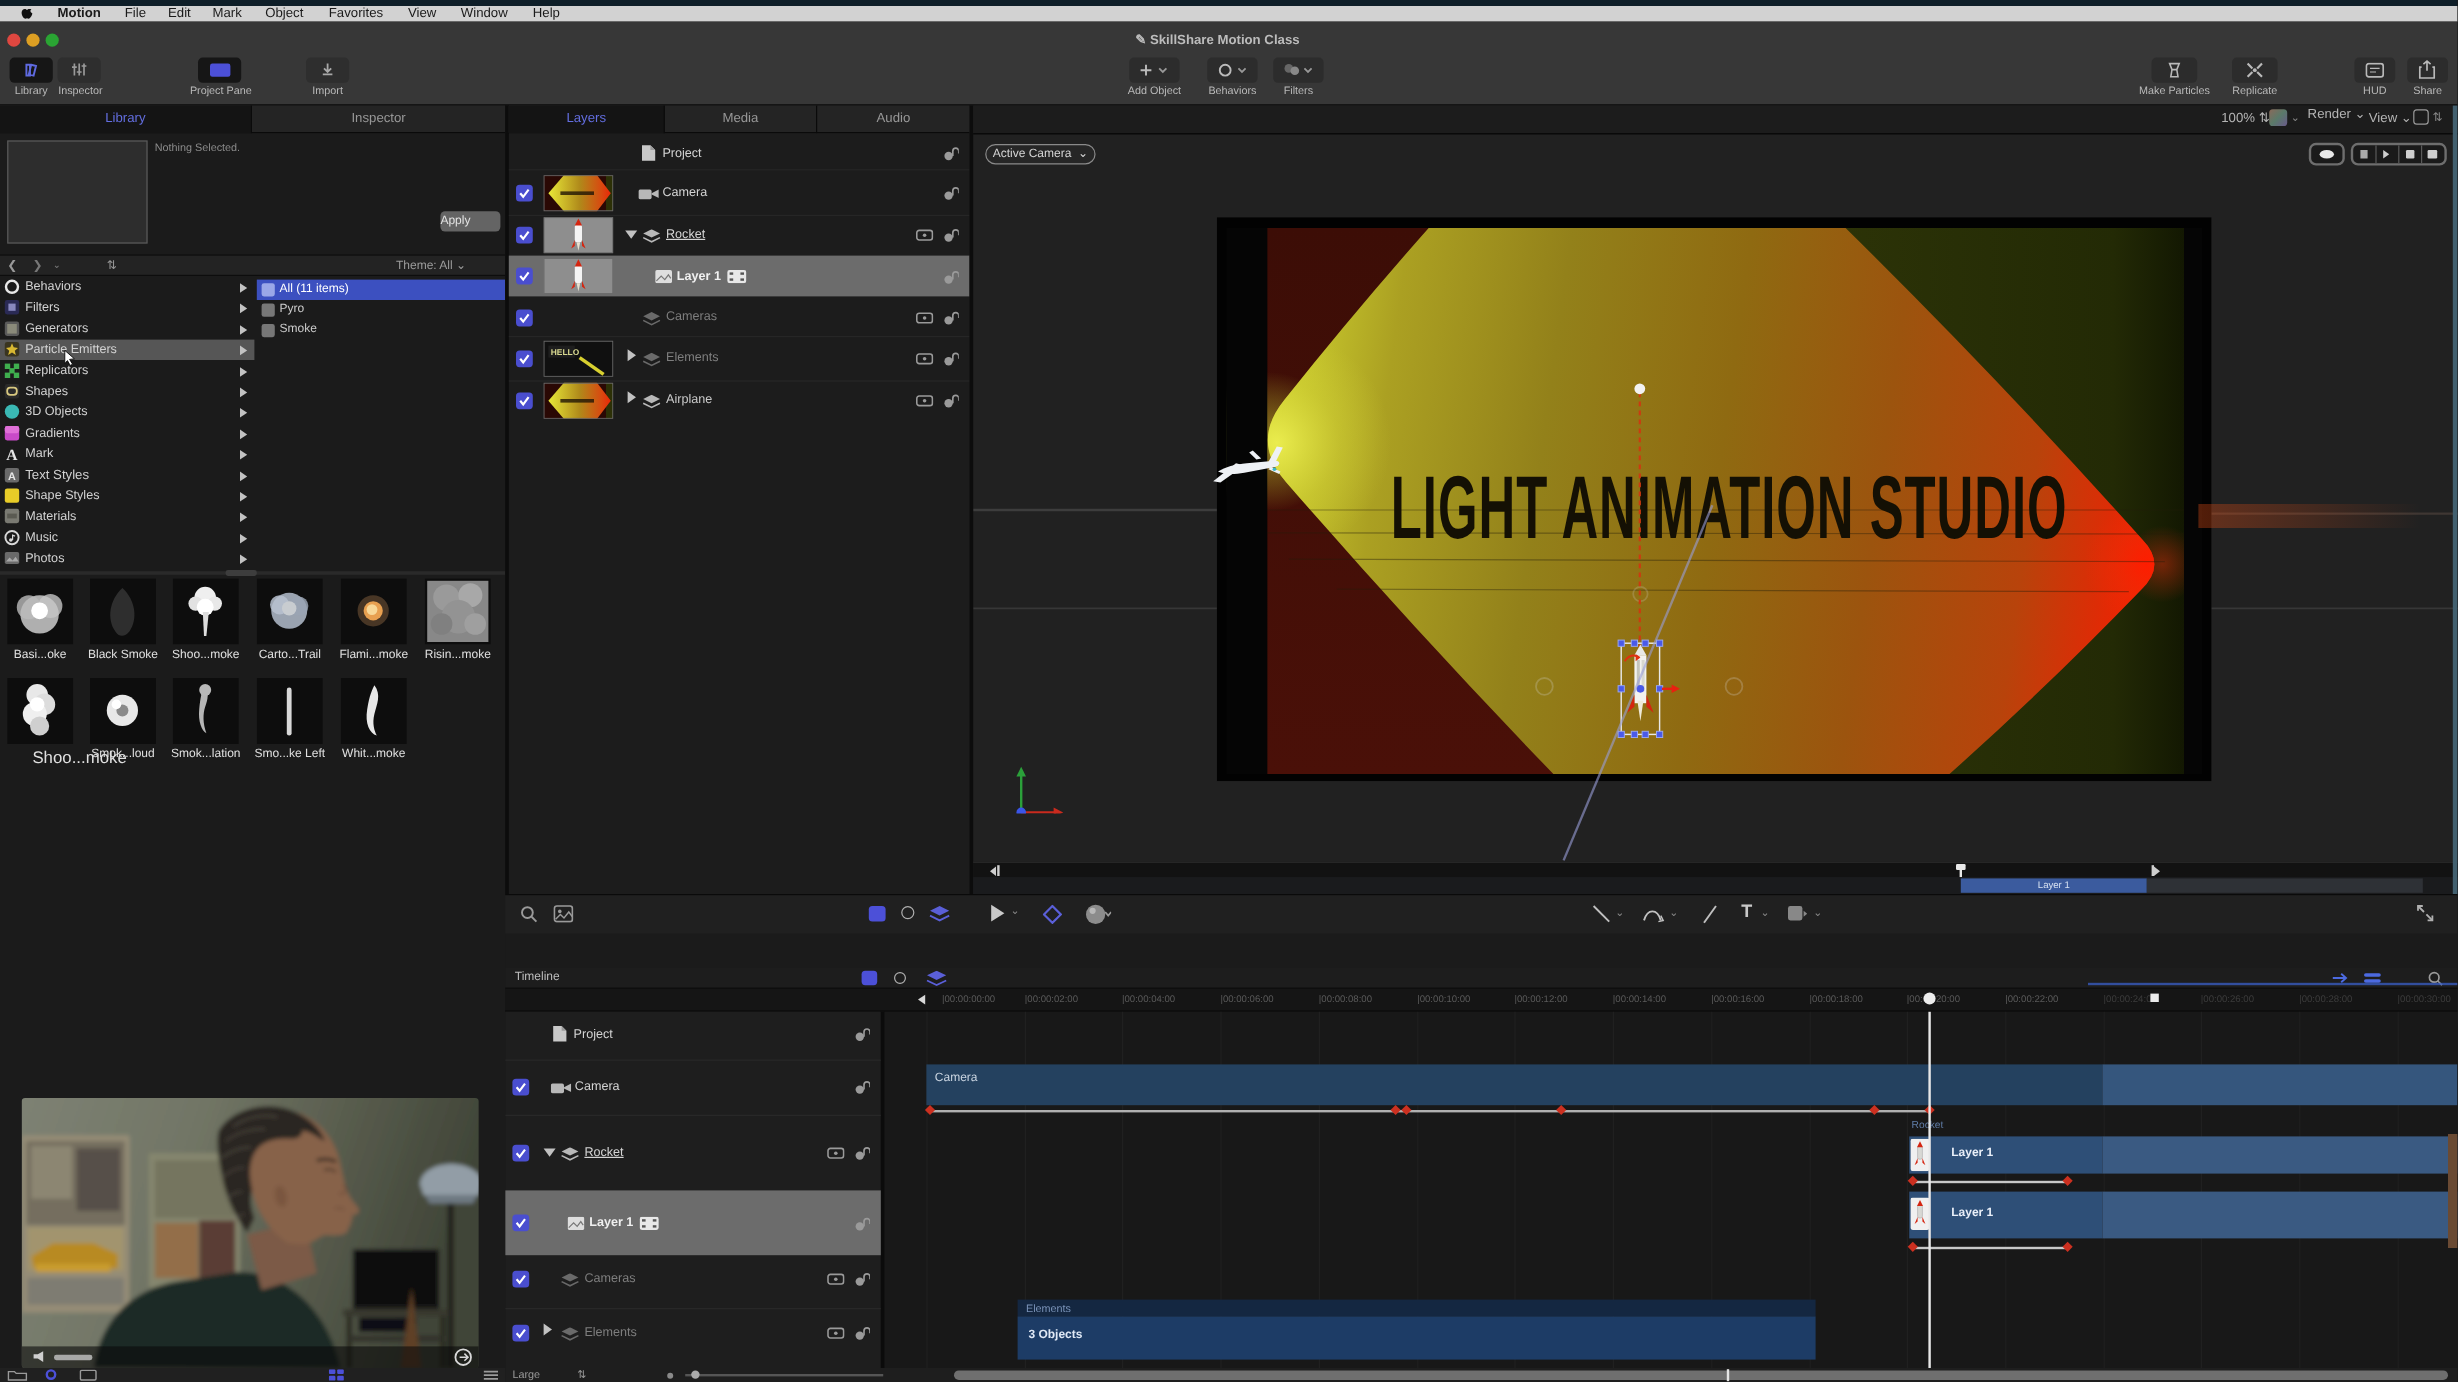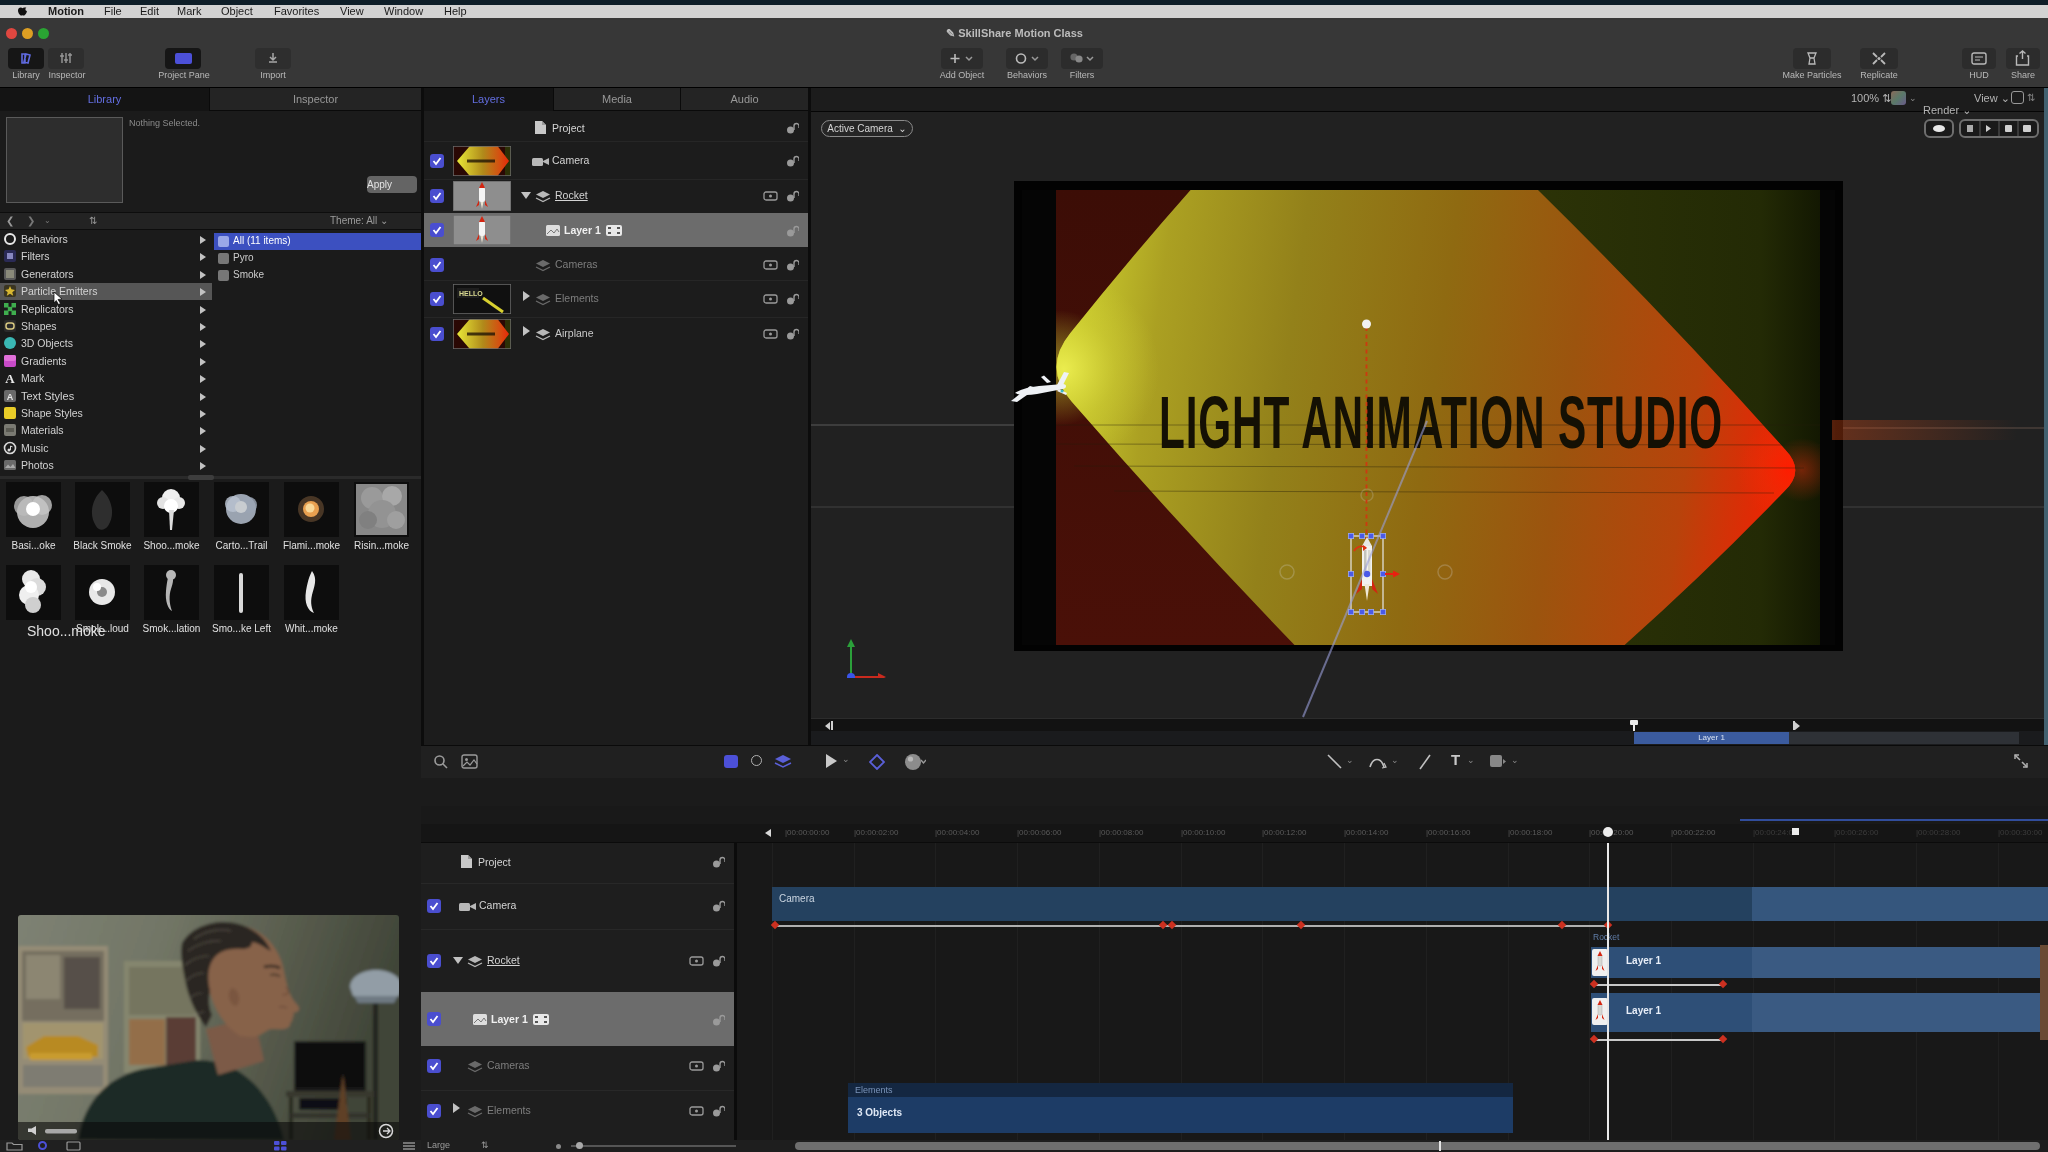--- a/index.html
+++ b/index.html
@@ -520,21 +520,21 @@
         <path d="M8 8V4a2.5 2.5 0 015 0v2" fill="none" stroke="#9a9a9a" stroke-width="1.4"></path>
       </svg>
 </div>
 </div>
 
 <div class="abs" id="canvaspanel" style="left:808px;top:88px;width:1240px;height:657px;background:#212121;border-left:3px solid #0c0c0c;">
   <div class="abs" style="left:0;top:0;width:1240px;height:24px;background:#1c1c1c;border-bottom:1px solid #050505;">
     <span class="abs" style="left:1040px;top:4px;color:#b4b4b4;font-size:11px;">100% ⇅</span>
     <div class="abs" style="left:1080px;top:3px;width:15px;height:14px;border-radius:3px;background:linear-gradient(135deg,#8a6a5a,#5a7a6a,#6a5a8a);"></div>
     <span class="abs" style="left:1098px;top:5px;color:#888;font-size:9px;">⌄</span>
-    <span class="abs" style="left:1112px;top:16px;color:#b4b4b4;font-size:11px;">Render ⌄</span>
+    <span class="abs" style="left:1112px;top:0;color:#b4b4b4;font-size:11px;">Render ⌄</span>
     <span class="abs" style="left:1163px;top:4px;color:#b4b4b4;font-size:11px;">View ⌄</span>
     <div class="abs" style="left:1200px;top:3px;width:13px;height:13px;border:1.5px solid #999;border-radius:3px;"></div>
     <span class="abs" style="left:1216px;top:4px;color:#888;font-size:10px;">⇅</span>
   </div>
   <div id="canvasmain" class="abs" style="left:0;top:24px;width:1240px;height:610px;">
 
     <div class="abs" style="left:10px;top:8px;width:92px;height:17px;background:#262626;border:1.5px solid #8a8a8a;border-radius:9px;color:#d5d5d5;font-size:10px;line-height:16px;text-align:center;">Active Camera &nbsp;⌄</div>
 
     <div class="abs" style="left:1113px;top:7px;width:30px;height:19px;border:2px solid #6e6e6e;border-radius:6px;background:#1a1a1a;"></div>
     <svg class="abs" style="left:1120px;top:12px;" width="16" height="9" viewBox="0 0 16 9">
@@ -779,20 +779,40 @@
       <path d="M12 4c2 1.5 2 4.5 0 6" stroke="#b9b9b9" fill="none" stroke-width="1.3"></path>
     </svg>
   <svg class="abs" style="left:1592px;top:8px;" width="20" height="12" viewBox="0 0 20 12">
       <circle cx="6" cy="6" r="4.5" fill="none" stroke="#b9b9b9" stroke-width="1.5"></circle>
       <circle cx="14" cy="6" r="4.5" fill="none" stroke="#b9b9b9" stroke-width="1.5"></circle>
     </svg>
 </div>
 
 <div class="abs" id="timeline" style="left:421px;top:806px;width:1627px;height:346px;background:#191919;">
 
+  <div class="abs" style="left:0;top:0;width:1627px;height:18px;background:#1d1d1d;border-bottom:1px solid #0b0b0b;">
+    <span class="abs" style="left:8px;top:3px;color:#bdbdbd;font-size:10px;">Timeline</span>
+    <div class="abs" style="left:297px;top:3px;width:13px;height:12px;background:#4c50d8;border-radius:3px;"></div>
+    <div class="abs" style="left:324px;top:4px;width:10px;height:10px;border:1.5px solid #b0b0b0;border-radius:50%;"></div>
+    <svg class="abs" style="left:350px;top:3px;" width="19" height="13" viewBox="0 0 19 13">
+        <path d="M9.5 0l8 3.8-8 3.8-8-3.8z" fill="#5a5fd8"></path>
+        <path d="M1.5 8l8 3.8 8-3.8" fill="none" stroke="#5a5fd8" stroke-width="1.4"></path>
+      </svg>
+    <svg class="abs" style="left:1522px;top:4px;" width="16" height="10" viewBox="0 0 16 10">
+        <path d="M1 5h10M8 1.5L12 5l-4 3.5" stroke="#4c6ae0" stroke-width="1.6" fill="none"></path>
+      </svg>
+    <svg class="abs" style="left:1548px;top:4px;" width="16" height="10" viewBox="0 0 16 10">
+        <rect x="1" y="1" width="14" height="3" rx="1.5" fill="#4c6ae0"></rect>
+        <rect x="1" y="6" width="14" height="3" rx="1.5" fill="#4c6ae0"></rect>
+      </svg>
+    <svg class="abs" style="left:1602px;top:3px;" width="13" height="13" viewBox="0 0 13 13">
+        <circle cx="5.5" cy="5.5" r="4" fill="none" stroke="#9a9a9a" stroke-width="1.4"></circle>
+        <line x1="8.5" y1="8.5" x2="12" y2="12" stroke="#9a9a9a" stroke-width="1.4"></line>
+      </svg>
+  </div>
   <div class="abs" style="left:1319px;top:13px;width:308px;height:2px;background:#3a5fc8;opacity:0.75;"></div>
 
   <div id="ruler" class="abs" style="left:0;top:18px;width:1627px;height:19px;background:#151515;border-bottom:1px solid #0b0b0b;">
 <span class="abs" style="left:364px;top:4px;color:#5a5a5a;font-size:8px;white-space:nowrap;">|00:00:00:00</span>
 <span class="abs" style="left:433px;top:4px;color:#5a5a5a;font-size:8px;white-space:nowrap;">|00:00:02:00</span>
 <span class="abs" style="left:514px;top:4px;color:#5a5a5a;font-size:8px;white-space:nowrap;">|00:00:04:00</span>
 <span class="abs" style="left:596px;top:4px;color:#5a5a5a;font-size:8px;white-space:nowrap;">|00:00:06:00</span>
 <span class="abs" style="left:678px;top:4px;color:#5a5a5a;font-size:8px;white-space:nowrap;">|00:00:08:00</span>
 <span class="abs" style="left:760px;top:4px;color:#5a5a5a;font-size:8px;white-space:nowrap;">|00:00:10:00</span>
 <span class="abs" style="left:841px;top:4px;color:#5a5a5a;font-size:8px;white-space:nowrap;">|00:00:12:00</span>

